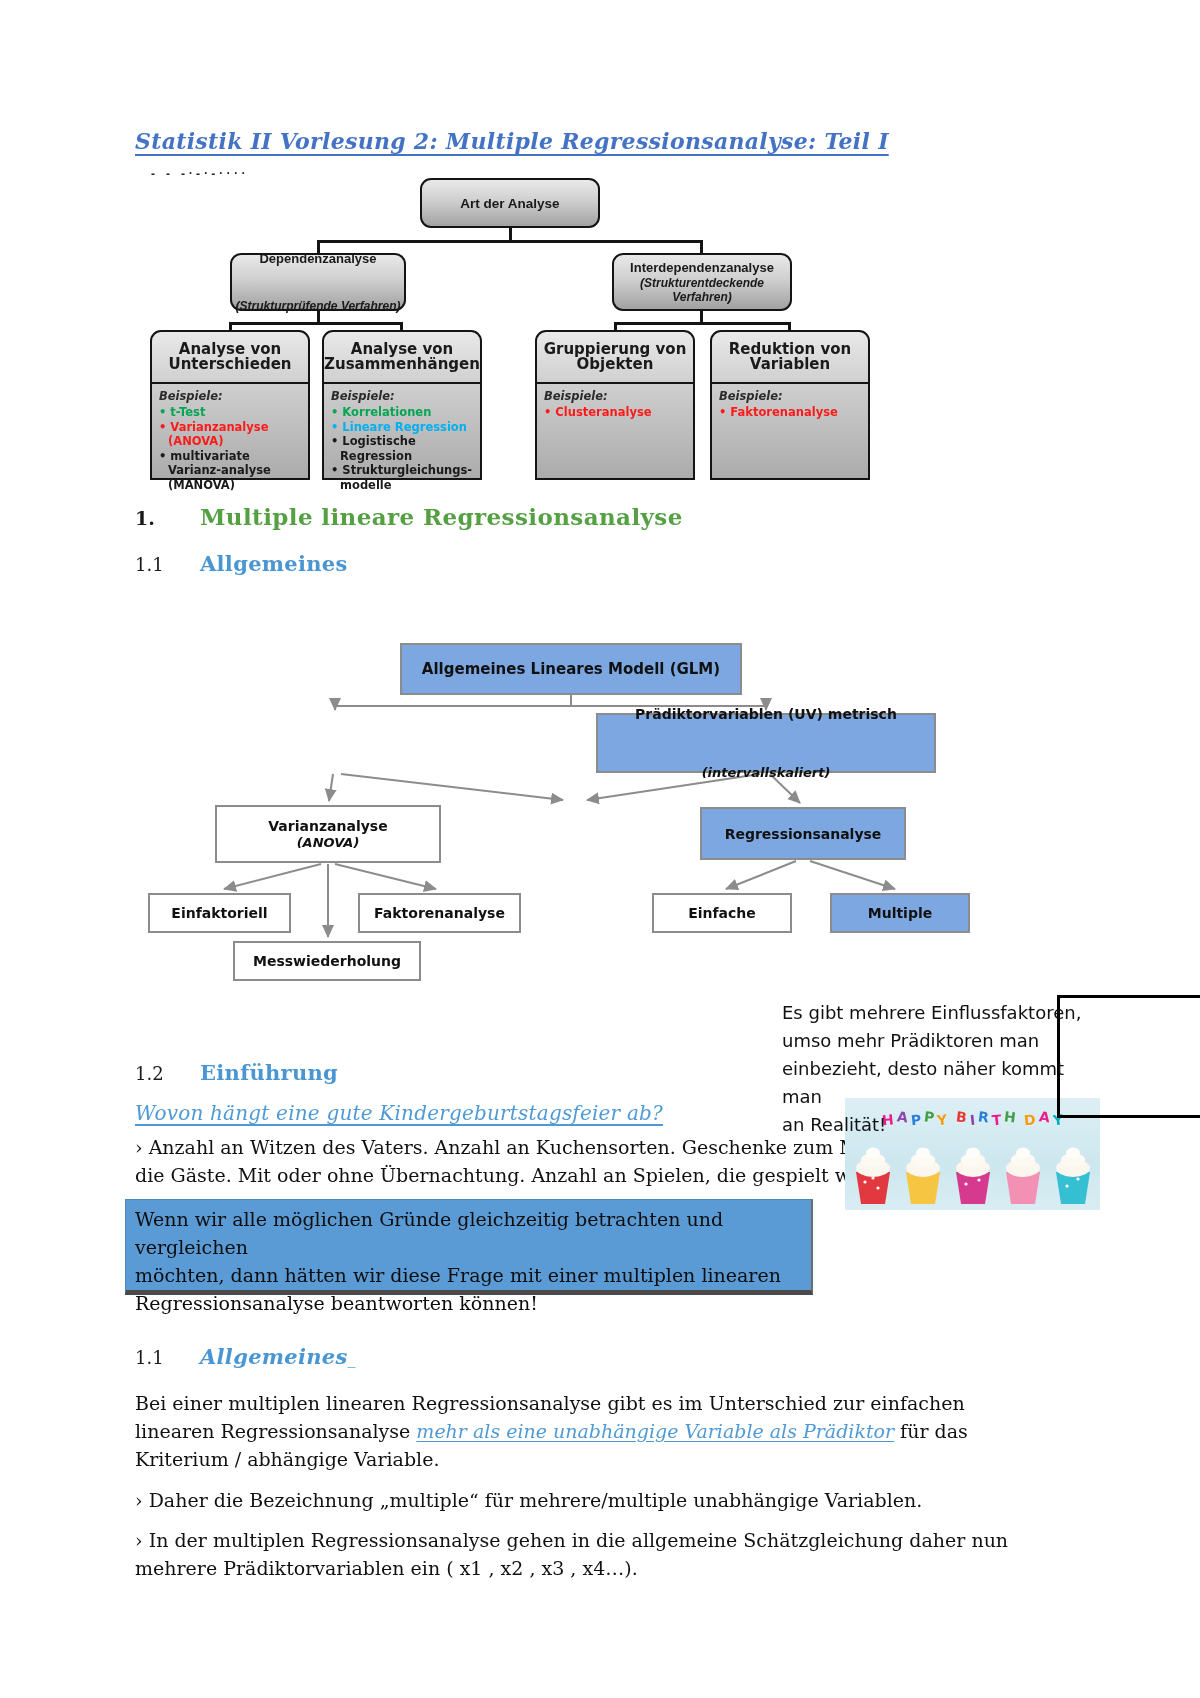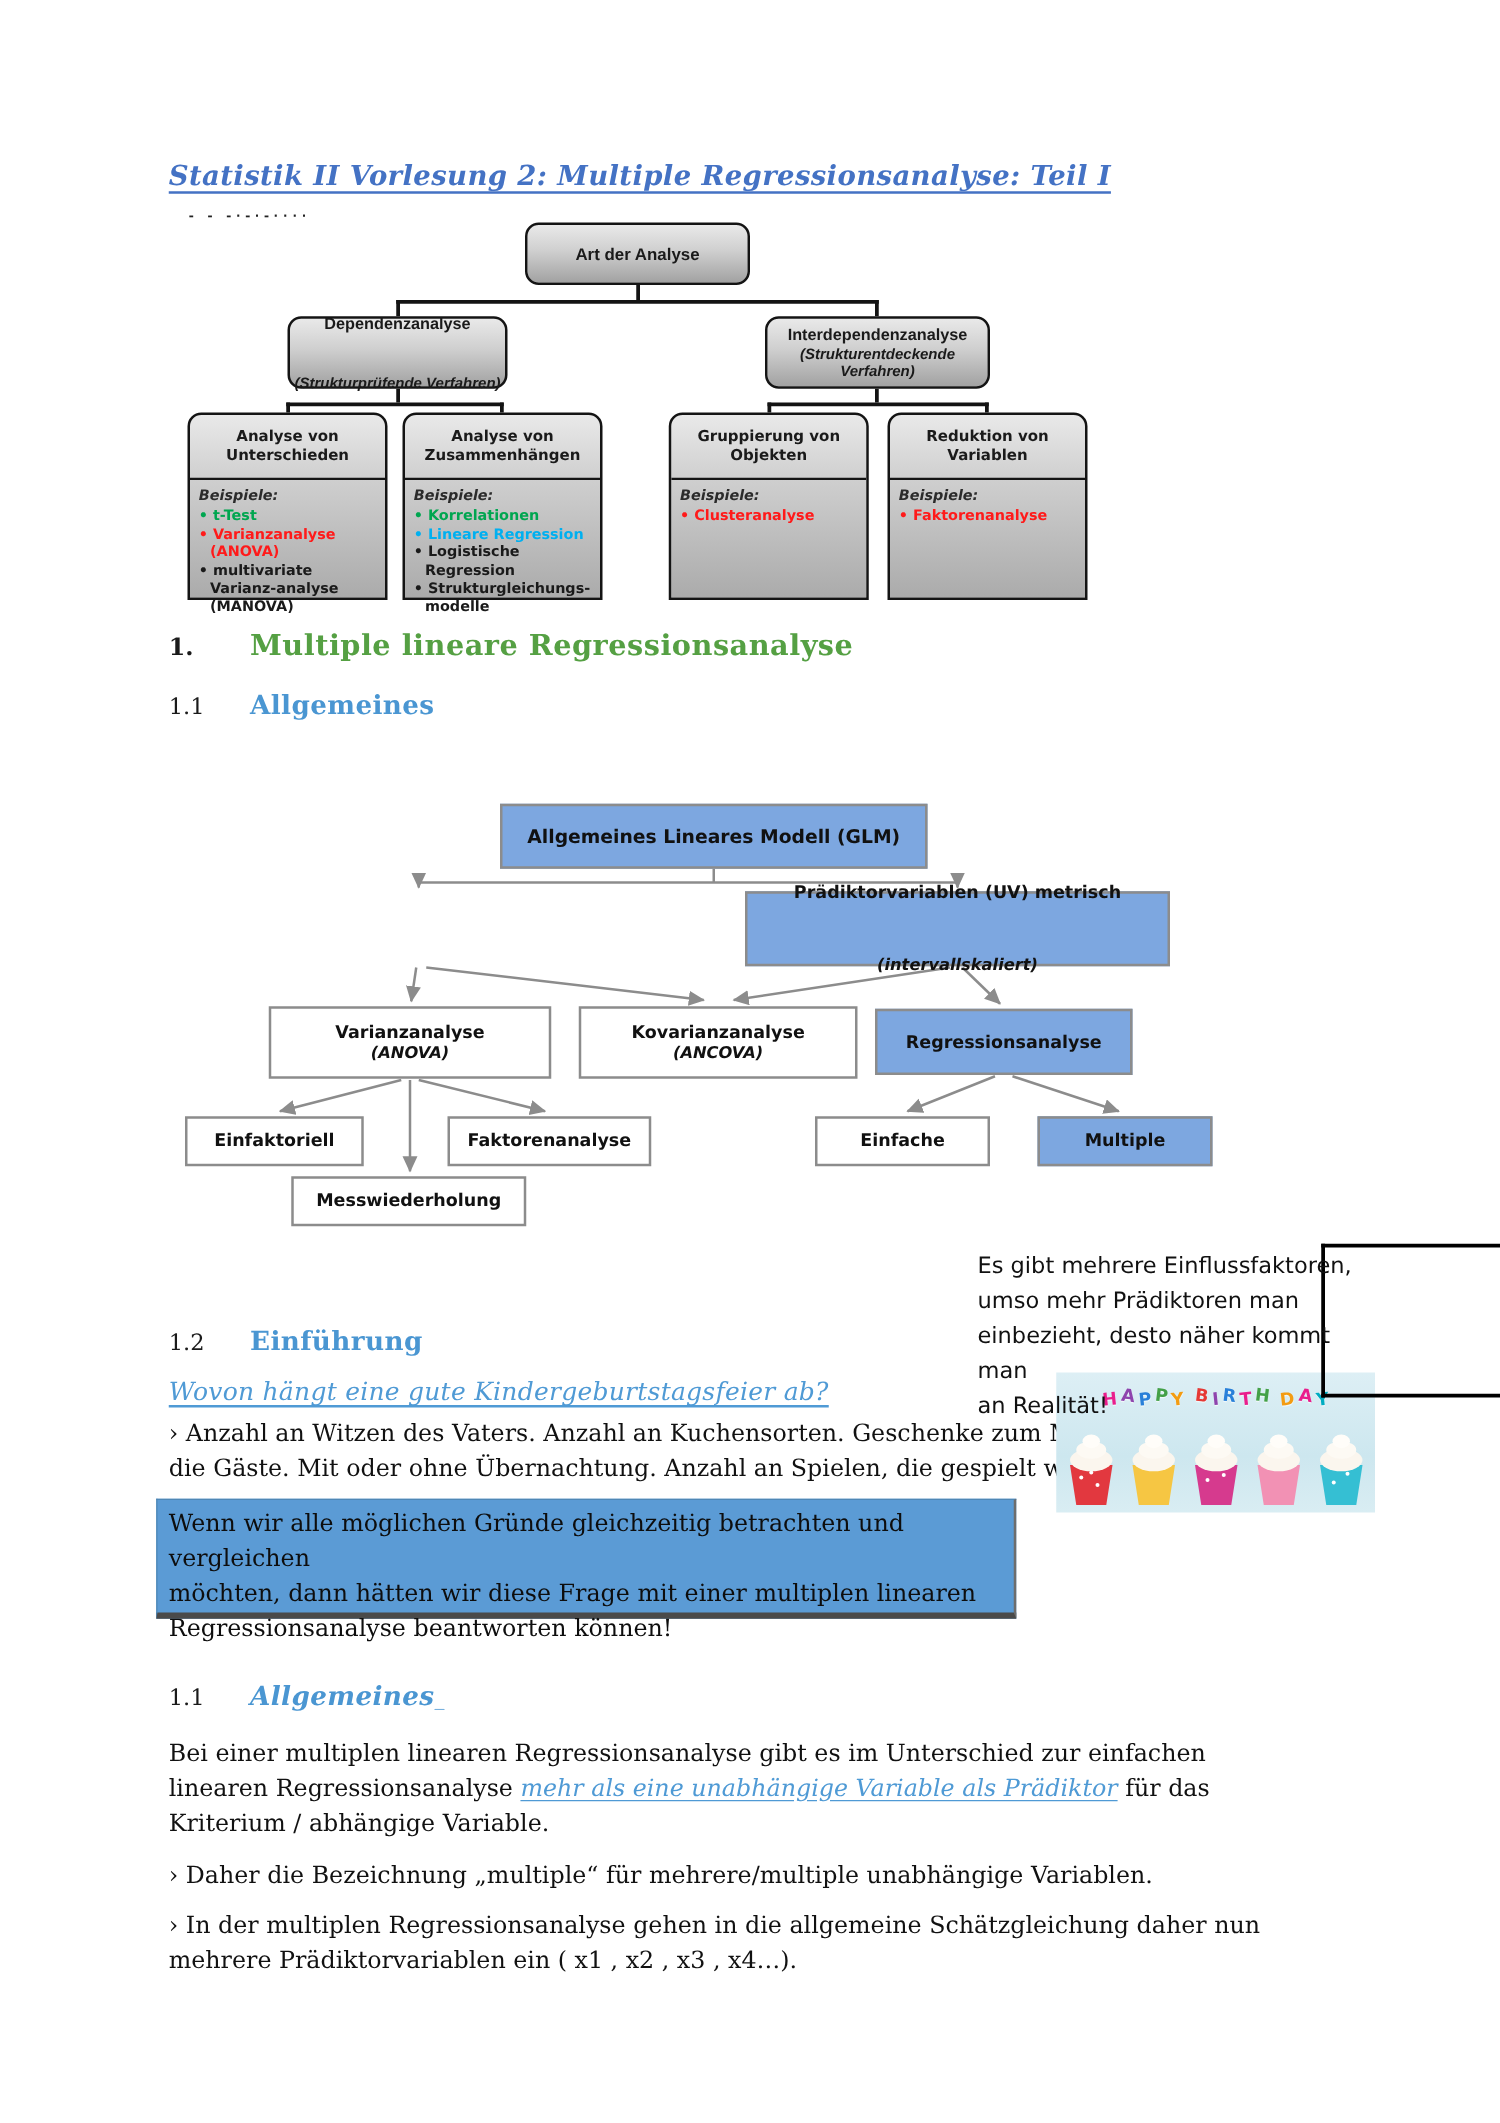--- a/index.html
+++ b/index.html
@@ -36,21 +36,21 @@
   .d1-example {
     position:absolute; top:155px; height:150px; width:160px;
     border:2.5px solid #141414; border-radius:11px 11px 0 0;
     background:linear-gradient(180deg,#e9e9e9 0%,#cfcfcf 35%,#ababab 100%);
     font-family:"DejaVu Sans","Liberation Sans",sans-serif;
   }
   .d1-ex-a { left:150px; } .d1-ex-b { left:322px; } .d1-ex-c { left:535px; } .d1-ex-d { left:710px; }
   .d1-ex-head {
     height:52px; border-bottom:2.5px solid #141414; border-radius:9px 9px 0 0;
     display:flex; align-items:center; justify-content:center; text-align:center;
-    font-size:12px; font-weight:bold; line-height:15px; padding:2px;
+    font-size:15px; font-weight:bold; line-height:15px; padding:2px;
   }
   .d1-ex-body { padding:5px 4px 0 7px; }
   .d1-ex-label { font-size:11.5px; font-weight:bold; font-style:italic; color:#2b2b2b; margin-bottom:2px; }
   .d1-item { font-size:11.5px; font-weight:bold; line-height:14.5px; padding-left:9px; text-indent:-9px; }
   .d1-item::before { content:"• "; }
   .it-green { color:#00a650; } .it-red { color:#ff1a1a; } .it-cyan { color:#00b0f0; } .it-black { color:#1a1a1a; }
   .d1-line { position:absolute; background:#141414; }
 
   
   .heading { position:absolute; left:135px; white-space:nowrap; }
@@ -225,24 +225,20 @@
 
     <div class="d2-box d2-blue d2-met">
       <div>Prädiktorvariablen (UV) metrisch</div>
       <div class="d2-sub">(intervallskaliert)</div>
     </div>
 
     <div class="d2-box d2-var">
       <div>Varianzanalyse</div>
       <div class="d2-sub">(ANOVA)</div>
     </div>
-    <div class="d2-box d2-kov">
-      <div>Kovarianzanalyse</div>
-      <div class="d2-sub">(ANCOVA)</div>
-    </div>
     <div class="d2-box d2-blue d2-reg">Regressionsanalyse</div>
 
     <div class="d2-box d2-einf">Einfaktoriell</div>
     <div class="d2-box d2-mehr">Faktorenanalyse</div>
     <div class="d2-box d2-mess">Messwiederholung</div>
     <div class="d2-box d2-einfa">Einfache</div>
     <div class="d2-box d2-blue d2-mult">Multiple</div>
   </div>
 
   <div class="heading h2-blue" style="top:1060px">

